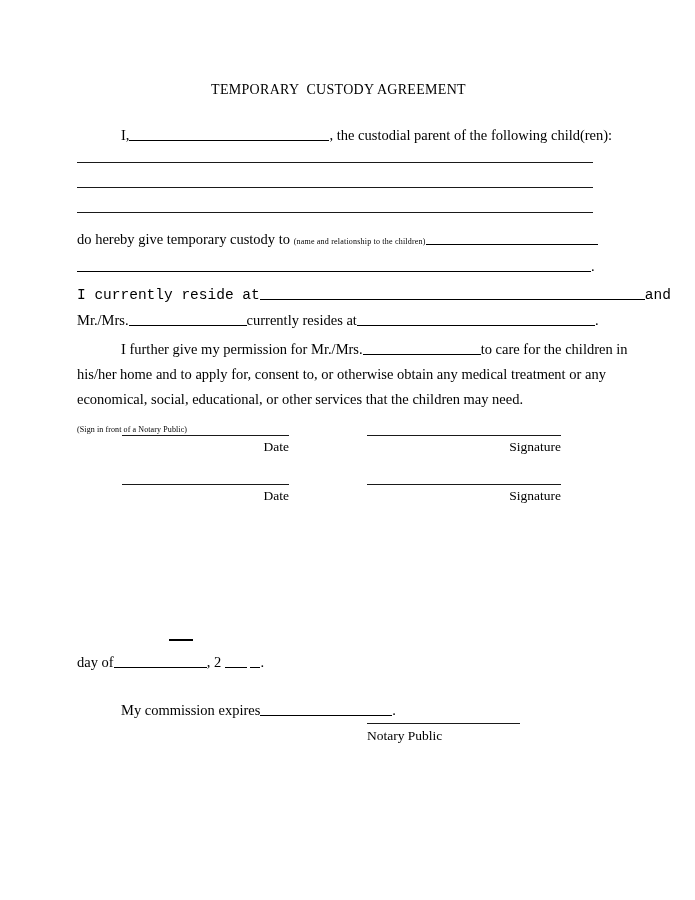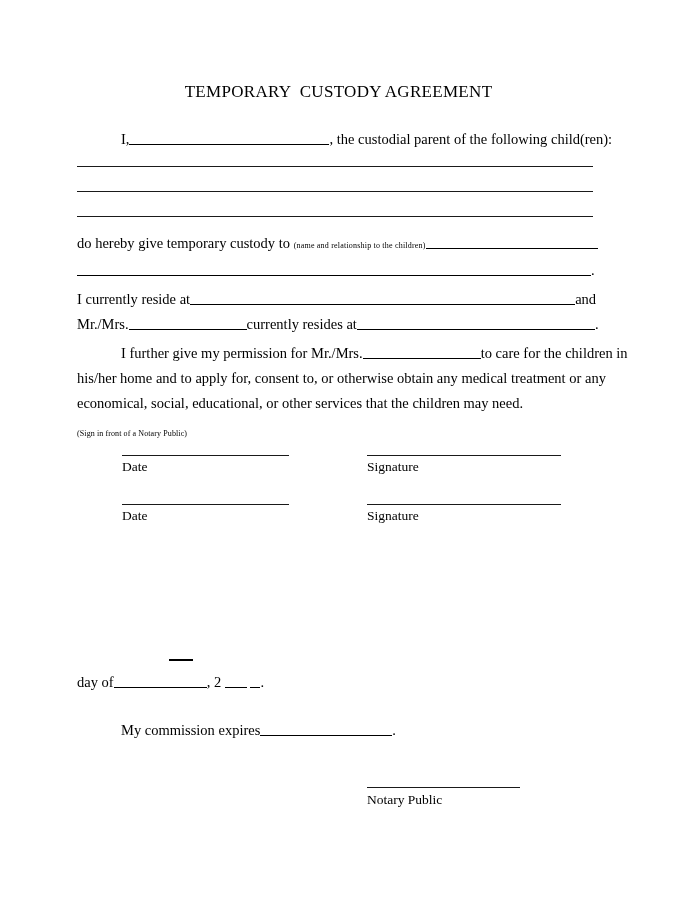--- a/index.html
+++ b/index.html
@@ -20,21 +20,21 @@
   .doc {
     position: absolute;
     left: 77px;
     top: 0;
     width: 523px;
   }
 
   
   .title {
     text-align: center;
-    font-size: 17px;
+    font-size: 14px;
     letter-spacing: 0.3px;
     margin-top: 82px;
     white-space: pre;
   }
 
   
   .body-line {
     font-size: 14.5px;
     line-height: 25px;
     white-space: nowrap;
@@ -85,21 +85,21 @@
   }
   .rule-full {
     width: 516px;
     border-bottom: 1.6px solid #1a1a1a;
     height: 0;
     margin-bottom: 24px;
   }
 
   
   .sig-block {
-    margin-top: 16px;
+    text-align: right;
   }
   .sig-row {
     position: relative;
     height: 49px;
   }
   .sig-cell {
     position: absolute;
     top: 0;
   }
   .sig-cell.left  { left: 45px;  width: 167px; }
@@ -111,21 +111,20 @@
   }
   .sig-label {
     font-size: 13.5px;
     line-height: 19px;
     padding-top: 1px;
   }
 
   
   .notary-block {
     position: relative;
-    margin-top: 44px;
     height: 46px;
   }
   .notary-inner {
     position: absolute;
     left: 290px;
     width: 153px;
     top: 0;
   }
   .notary-line {
     border-bottom: 1.3px solid #1a1a1a;
@@ -162,21 +161,21 @@
 
     <div class="body-line" style="margin-top:-10px;">
       <span>do hereby  give  temporary  custody to</span>
       <span class="hint-inline">(name  and relationship to the children)</span><span class="blank" style="width:172px;"></span>
     </div>
 
     <div class="body-line">
       <span class="blank" style="width:514px;"></span><span>.</span>
     </div>
 
-    <div class="body-line" style="margin-top:4px;">
+    <div class="body-line" style="margin-top:4px;font-family:Liberation Mono, monospace;">
       <span>I currently  reside  at</span><span class="blank-thin" style="width:385px;"></span><span>and</span>
     </div>
 
     <div class="body-line">
       <span>Mr./Mrs.</span><span class="blank-thin" style="width:118px;"></span><span>currently  resides  at</span><span class="blank-thin" style="width:238px;"></span><span>.</span>
     </div>
 
     <div class="body-line" style="margin-top:4px;">
       <span class="indent"></span><span>I further  give  my permission  for Mr./Mrs.</span><span class="blank-thin" style="width:118px;"></span><span>to care for the children  in</span>
     </div>

